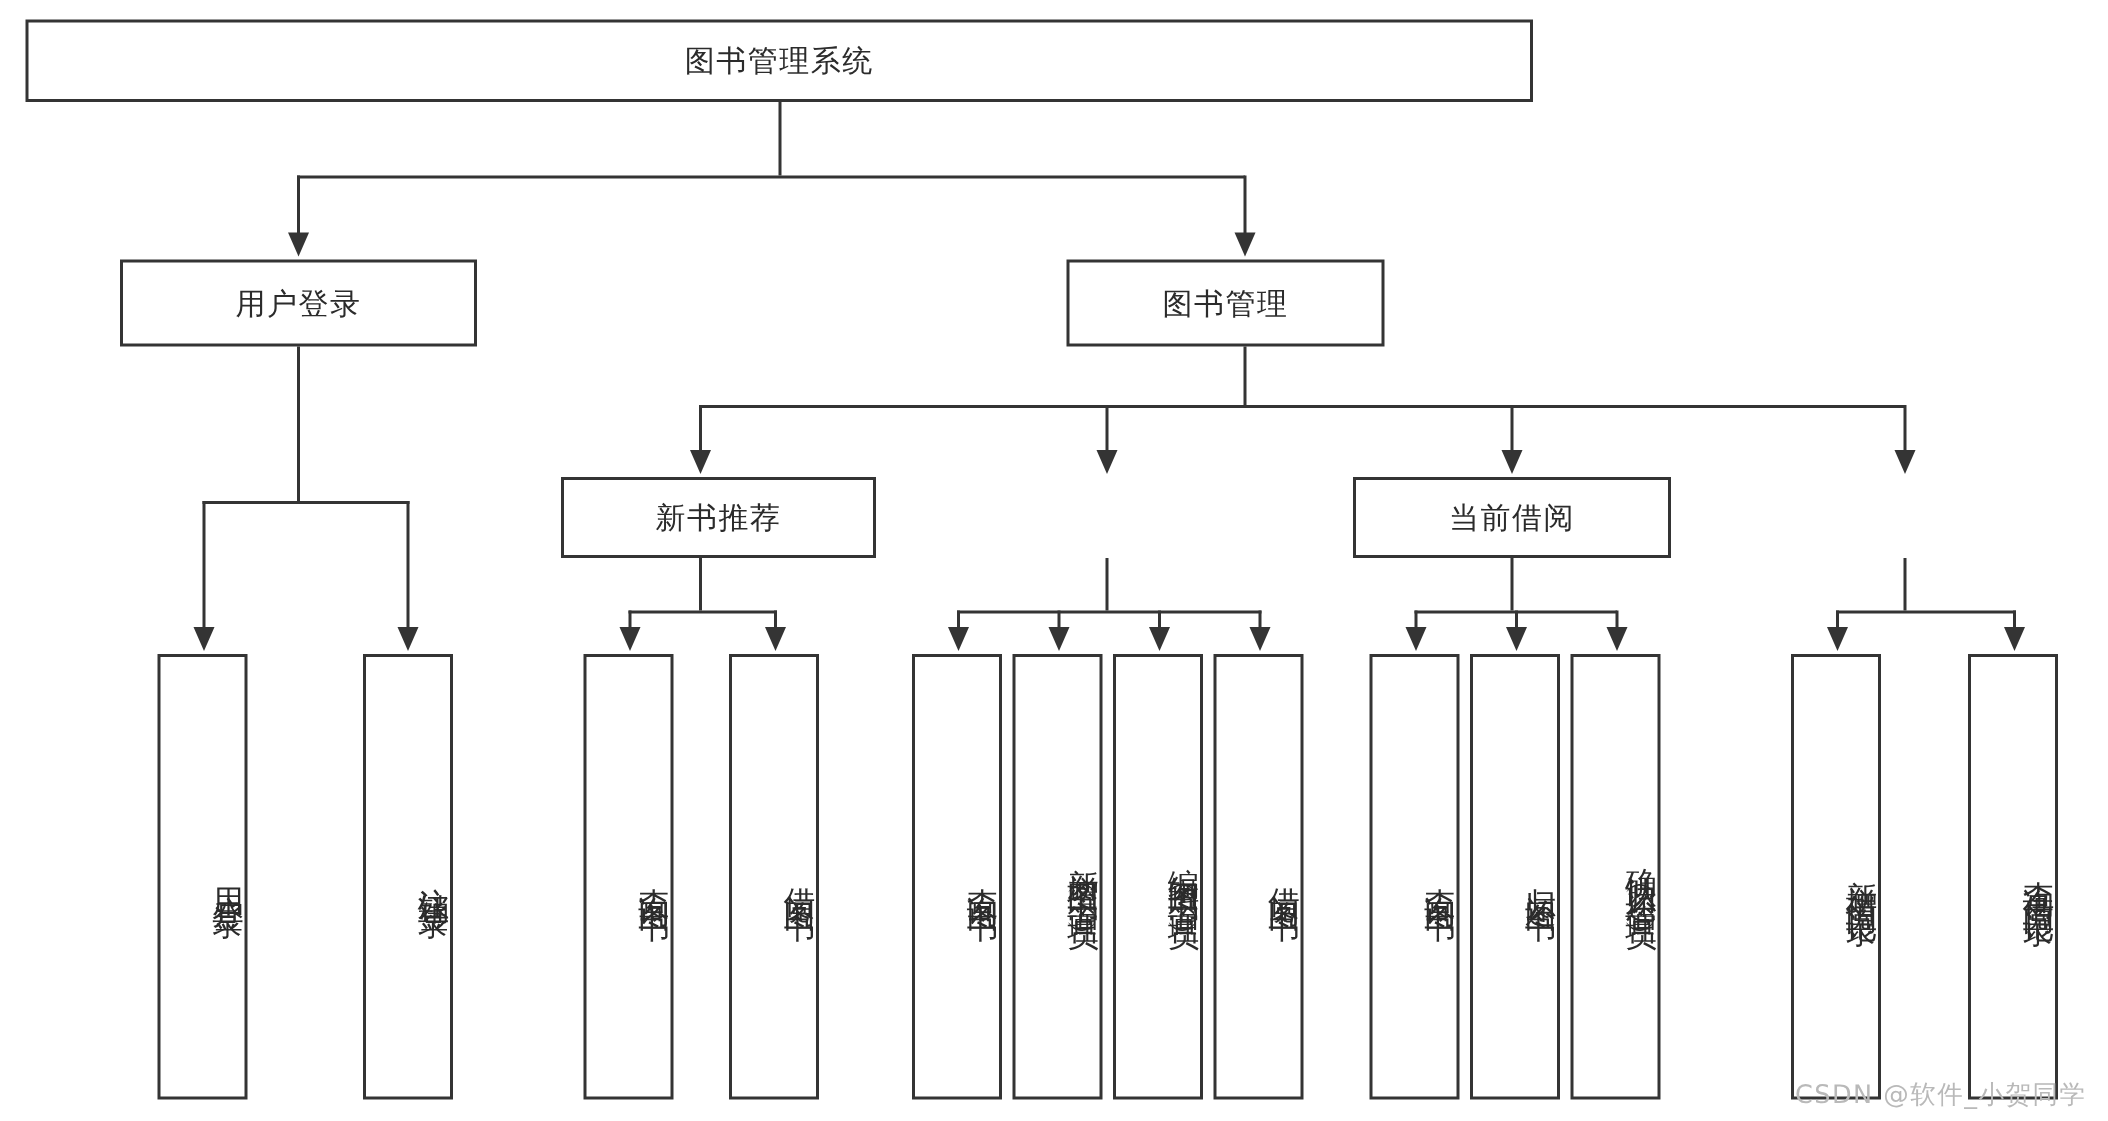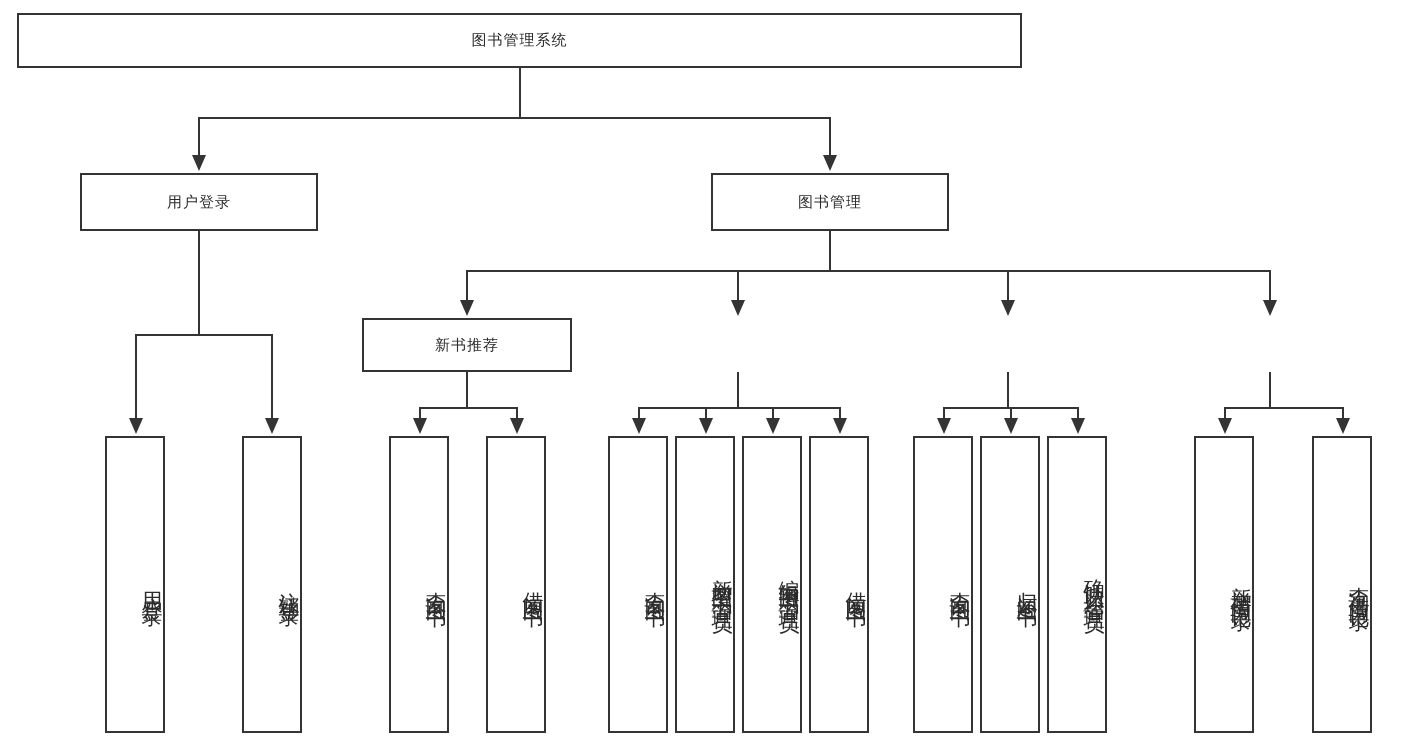--- a/index.html
+++ b/index.html
@@ -18,21 +18,21 @@
     background:#ffffff;
     color:#2b2b2b;
     display:flex;
     align-items:center;
     justify-content:center;
     text-align:center;
     line-height:1.12;
     font-weight:400;
   }
   .node.h{           
-    font-size:15px;
+    font-size:20px;
     letter-spacing:1px;
     text-align:center;
   }
   .node.v{           
     writing-mode:vertical-rl;
     text-orientation:upright;
     font-size:21px;
     letter-spacing:5px;
     padding:14px 0;
     align-items:flex-start;
@@ -82,21 +82,21 @@
   <div class="ln v" style="left:519px;top:68px;height:49px;"></div>
   <div class="ln h" style="left:198px;top:117px;width:632px;"></div>
   <div class="ln v" style="left:198px;top:117px;height:40px;"></div>
   <div class="ln v" style="left:829px;top:117px;height:40px;"></div>
   <div class="arw" style="left:192px;top:155px;"></div>
   <div class="arw" style="left:823px;top:155px;"></div>
 
   <div class="node h" style="left:80px;top:173px;width:238px;height:58px;">
     <span class="txt">用户登录</span>
   </div>
-  <div class="node h" style="left:711px;top:173px;width:238px;height:58px;">
+  <div class="node h" style="left:711px;top:173px;width:212px;height:58px;">
     <span class="txt">图书管理</span>
   </div>
 
   <div class="ln v" style="left:198px;top:231px;height:103px;"></div>
   <div class="ln h" style="left:135px;top:334px;width:138px;"></div>
   <div class="ln v" style="left:135px;top:334px;height:86px;"></div>
   <div class="ln v" style="left:271px;top:334px;height:86px;"></div>
   <div class="arw" style="left:129px;top:418px;"></div>
   <div class="arw" style="left:265px;top:418px;"></div>
 
@@ -104,22 +104,25 @@
   <div class="ln h" style="left:466px;top:270px;width:804px;"></div>
   <div class="ln v" style="left:466px;top:270px;height:32px;"></div>
   <div class="ln v" style="left:737px;top:270px;height:32px;"></div>
   <div class="ln v" style="left:1007px;top:270px;height:32px;"></div>
   <div class="ln v" style="left:1269px;top:270px;height:32px;"></div>
   <div class="arw" style="left:460px;top:300px;"></div>
   <div class="arw" style="left:731px;top:300px;"></div>
   <div class="arw" style="left:1001px;top:300px;"></div>
   <div class="arw" style="left:1263px;top:300px;"></div>
 
-  <div class="node h" style="left:362px;top:318px;width:210px;height:54px;">
+  <div class="node h" style="left:374px;top:318px;width:210px;height:54px;">
     <span class="txt">新书推荐</span>
+  </div>
+  <div class="node h" style="left:902px;top:318px;width:212px;height:54px;">
+    <span class="txt">当前借阅</span>
   </div>
 
   <div class="ln v" style="left:466px;top:372px;height:35px;"></div>
   <div class="ln h" style="left:419px;top:407px;width:99px;"></div>
   <div class="ln v" style="left:419px;top:407px;height:13px;"></div>
   <div class="ln v" style="left:516px;top:407px;height:13px;"></div>
   <div class="arw" style="left:413px;top:418px;"></div>
   <div class="arw" style="left:510px;top:418px;"></div>
 
   <div class="ln v" style="left:737px;top:372px;height:35px;"></div>
@@ -186,14 +189,15 @@
     <span class="txt">确认归还（管理员）</span>
   </div>
 
   <div class="node v" style="left:1194px;top:436px;width:60px;height:297px;">
     <span class="txt">新增借阅记录</span>
   </div>
   <div class="node v" style="left:1312px;top:436px;width:60px;height:297px;">
     <span class="txt">查询借阅记录</span>
   </div>
 
+  <div id="watermark">CSDN @软件_小贺同学</div>
 
 </div>
 
 </body></html>

